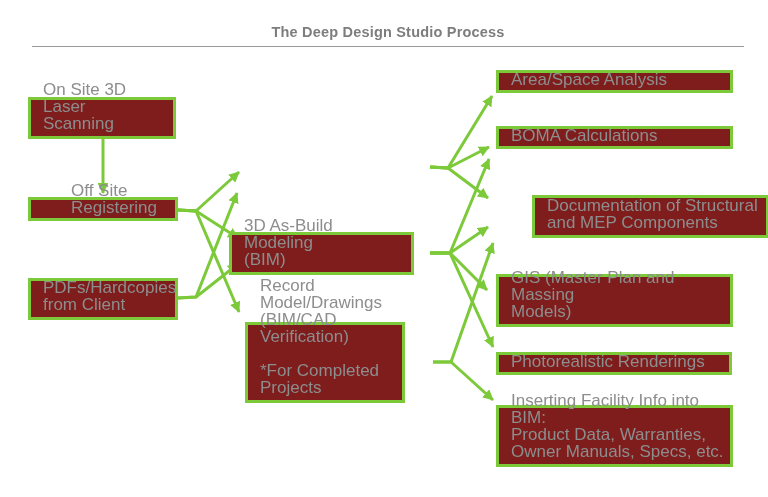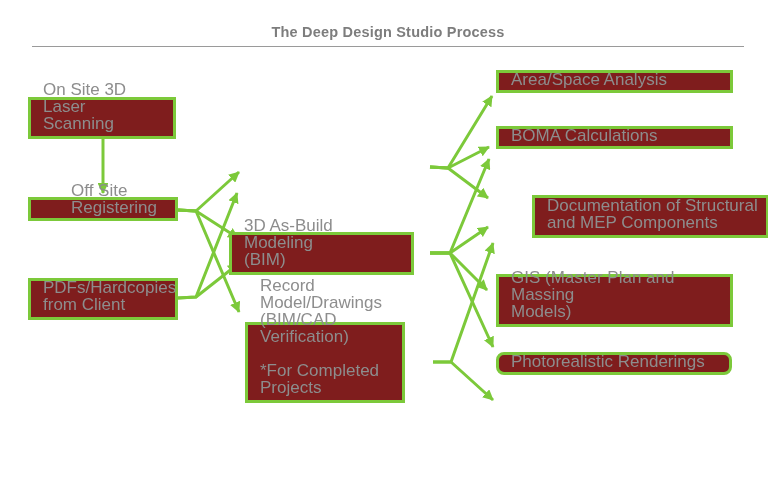--- a/index.html
+++ b/index.html
@@ -23,21 +23,21 @@
   #n-onsite  {left:28px; top:97px;  width:148px;height:42px;}
   #n-offsite {left:28px; top:197px; width:150px;height:24px;padding-left:28px;}
   #n-pdfs    {left:28px; top:278px; width:150px;height:42px;}
   #n-cad2d   {left:245px;top:145px; width:185px;height:45px;}
   #n-bim3d   {left:229px;top:232px; width:185px;height:43px;}
   #n-record  {left:245px;top:322px; width:160px;height:81px;}
   #n-area    {left:496px;top:70px;  width:237px;height:23px;}
   #n-boma    {left:496px;top:126px; width:237px;height:23px;}
   #n-doc     {left:496px;top:195px; width:237px;height:43px;margin-left:36px;}
   #n-gis     {left:496px;top:274px; width:237px;height:53px;}
-  #n-photo   {left:496px;top:352px; width:236px;height:23px;border-radius:8px;}
+  #n-photo   {left:496px;top:352px; width:236px;height:23px;}
   #n-facility{left:496px;top:405px; width:237px;height:62px;}
   #arrow-layer{position:absolute;left:0;top:0;width:768px;height:497px;pointer-events:none;}
 </style>
 </head>
 <body>
 
 <div id="canvas">
   <div class="title">The Deep Design Studio Process</div>
 
   <svg id="arrow-layer" viewBox="0 0 768 497" xmlns="http://www.w3.org/2000/svg">
@@ -76,13 +76,16 @@
 (BIM/CAD Verification)
 
 *For Completed Projects</span></div>
   <div class="node" id="n-area"><span>Area/Space Analysis</span></div>
   <div class="node" id="n-boma"><span>BOMA Calculations</span></div>
   <div class="node tall" id="n-doc"><span>Documentation of Structural
 and MEP Components</span></div>
   <div class="node tall" id="n-gis"><span>GIS (Master Plan and Massing
 Models)</span></div>
   <div class="node" id="n-photo"><span>Photorealistic Renderings</span></div>
+  <div class="node tall" id="n-facility"><span>Inserting Facility Info into BIM:
+Product Data, Warranties,
+Owner Manuals, Specs, etc.</span></div>
 </div>
 
 </body></html>

